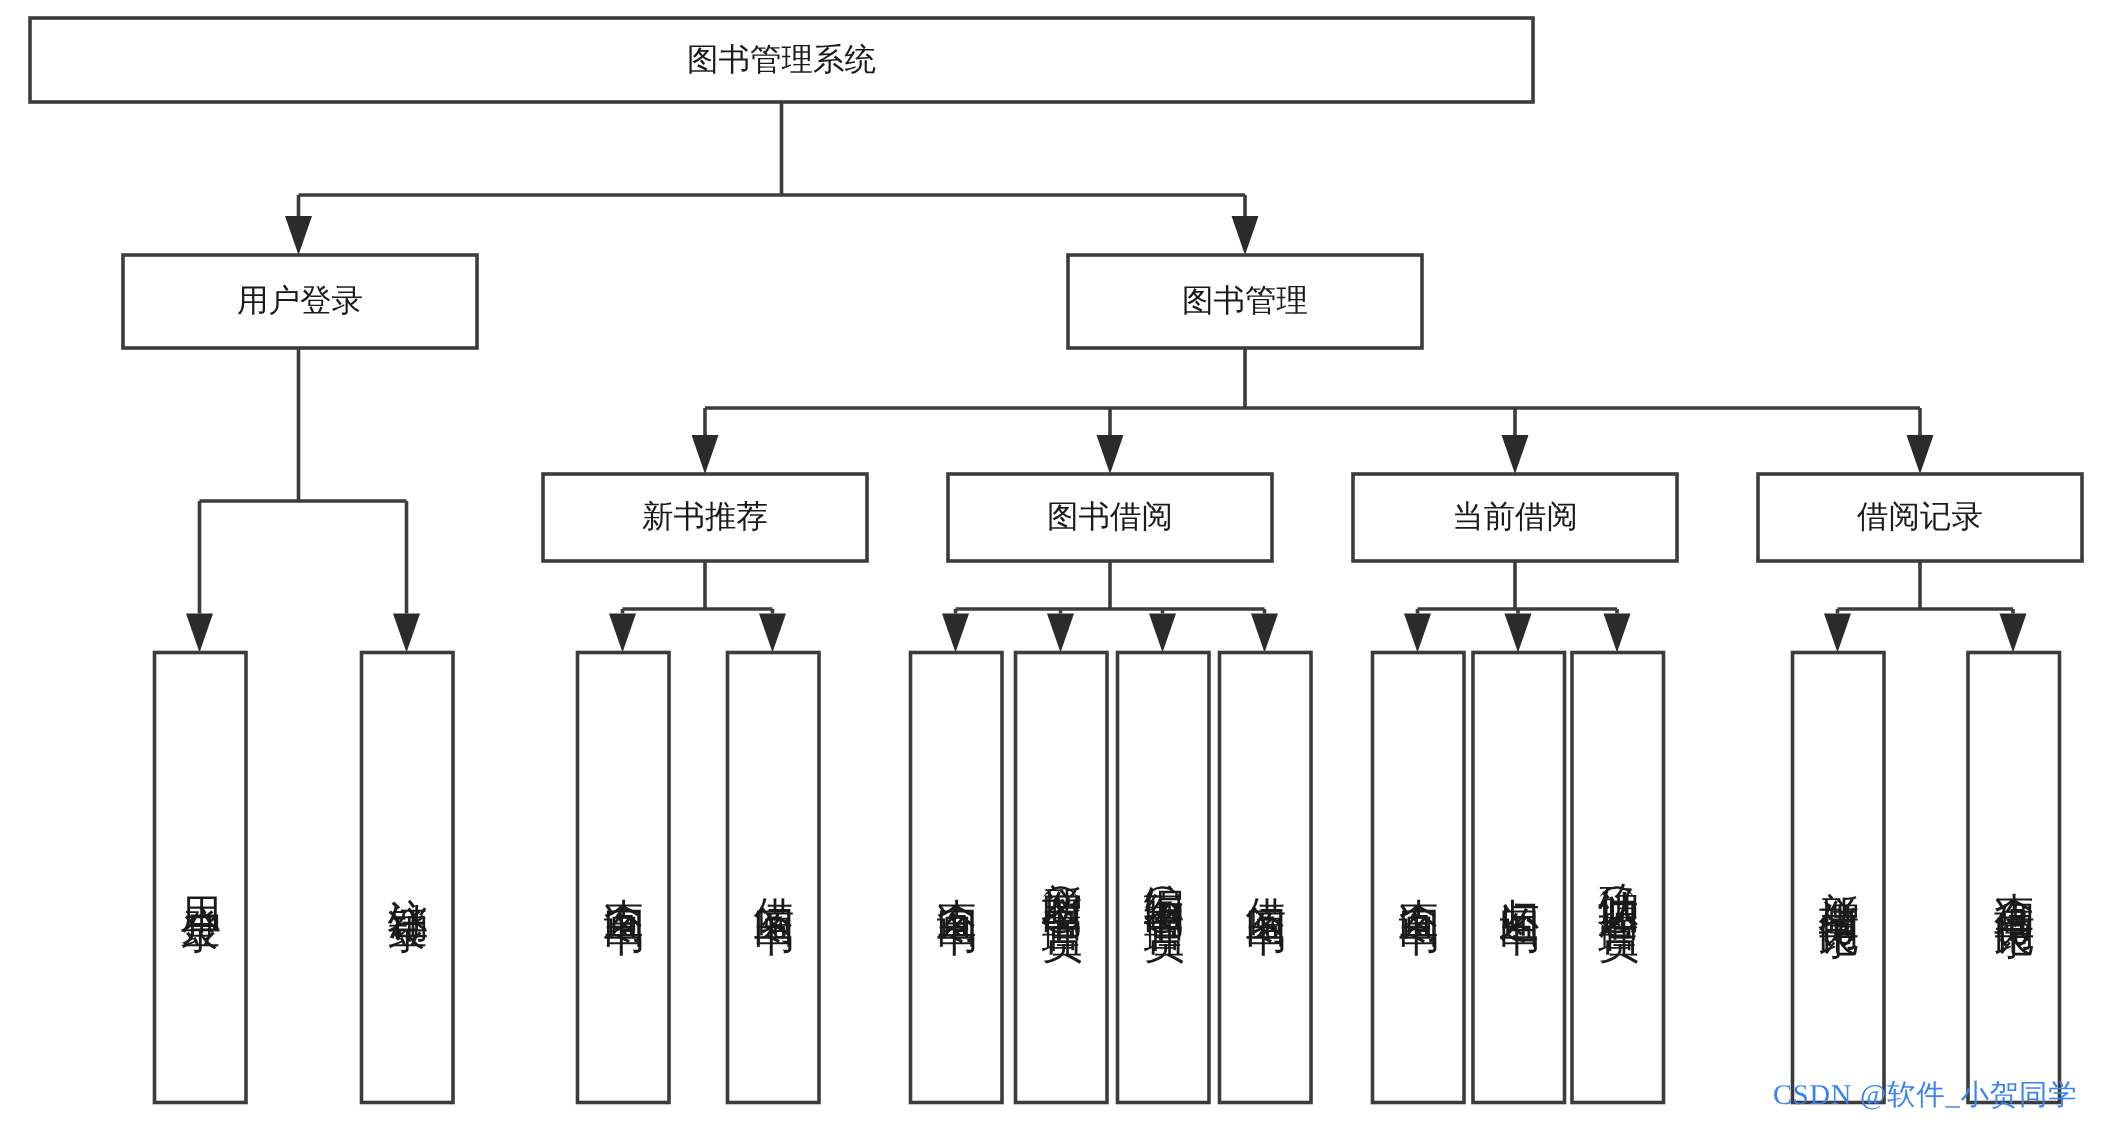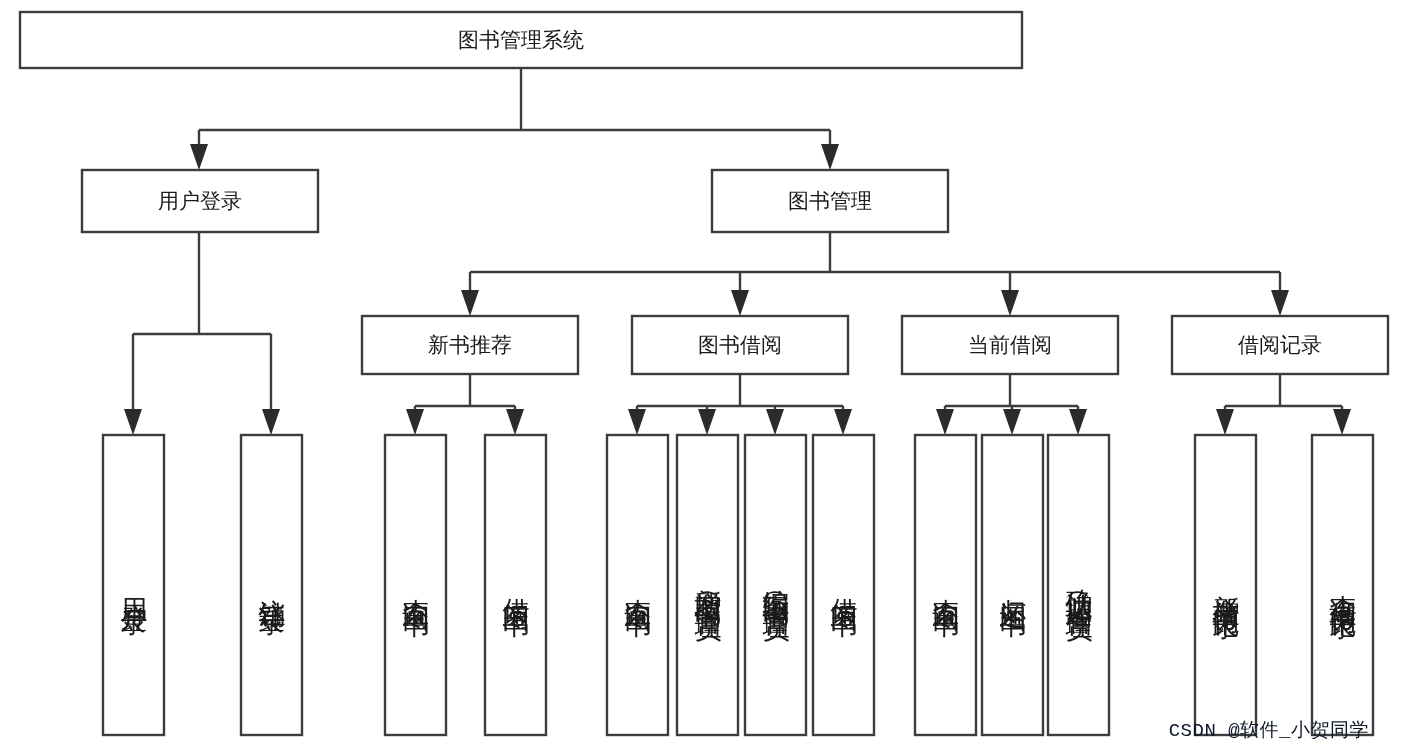--- a/index.html
+++ b/index.html
@@ -54,25 +54,25 @@
     letter-spacing: 4px;
     display: flex;
     align-items: center;
     justify-content: center;
     white-space: nowrap;
     pointer-events: none;
     user-select: none;
   }
   .watermark {
     position: absolute;
-    right: 24px;
+    right: 8px;
     bottom: 4px;
-    font-family: Liberation Mono, monospace;
+    font-family: Liberation Serif, serif;
     font-size: 19px;
-    color: #0f172a;
+    color: #3b82f6;
     white-space: nowrap;
     letter-spacing: 0.5px;
   }
 </style>
 </head>
 <body>
 
 <div id="diagram-root">
   <svg id="diagram-svg" width="1405" height="747" viewBox="0 0 1405 747" xmlns="http://www.w3.org/2000/svg">
     <g id="connector-layer">

